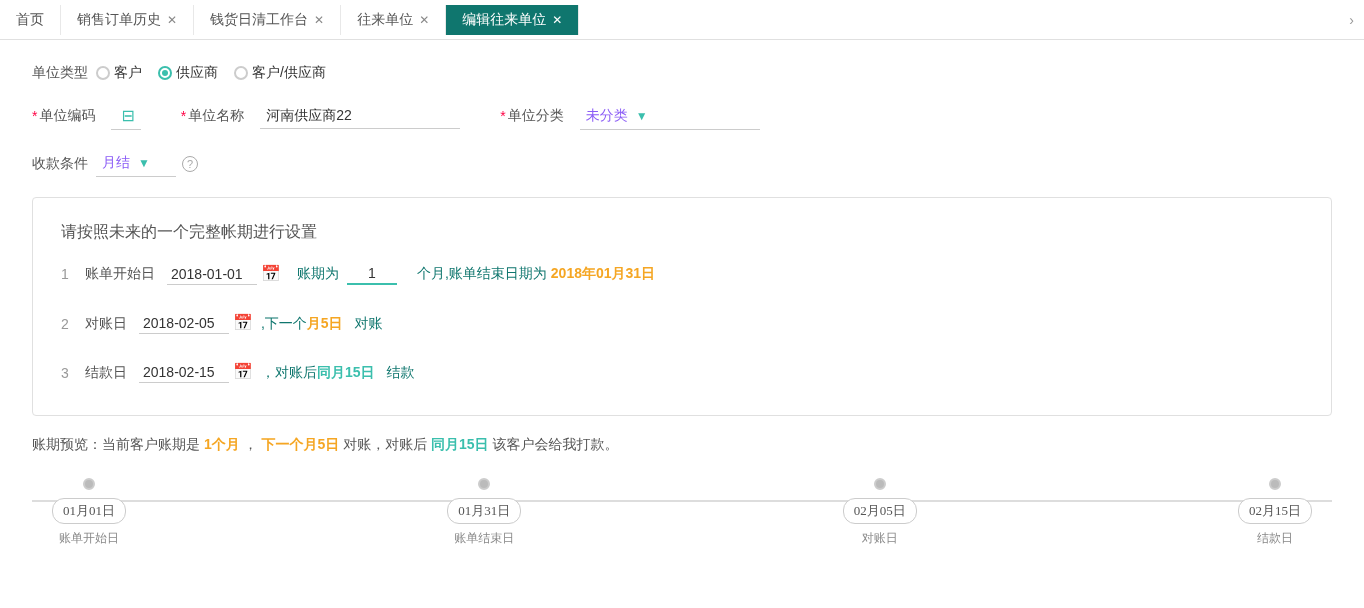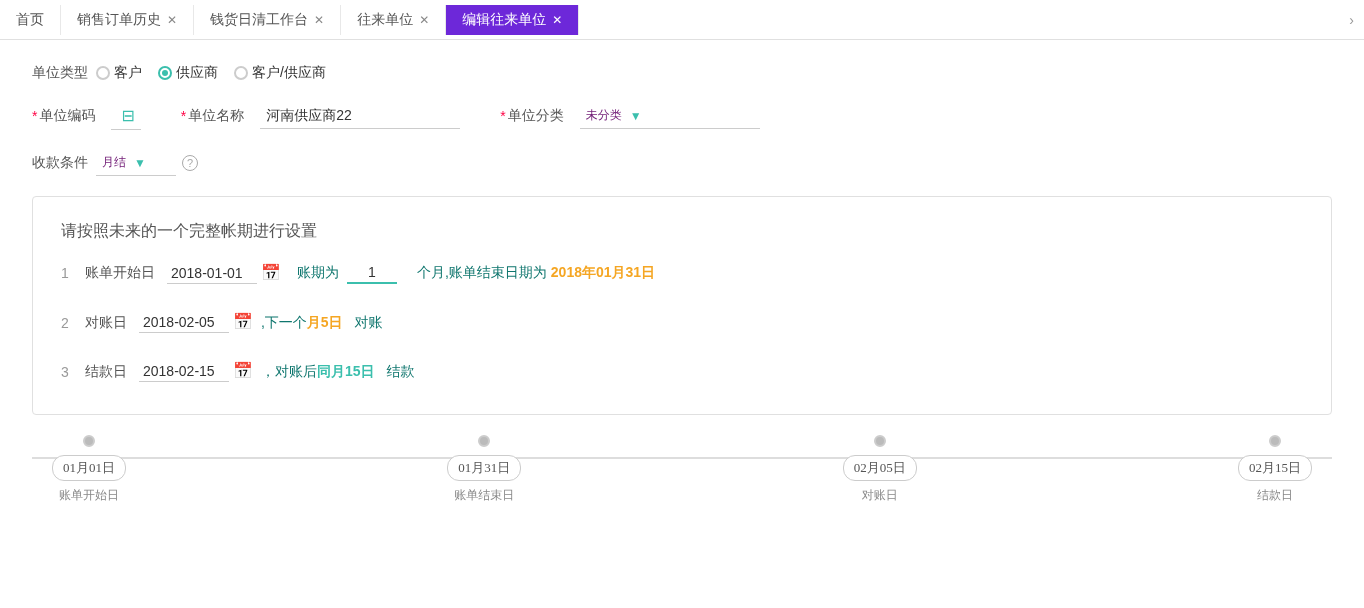--- a/index.html
+++ b/index.html
@@ -20,21 +20,21 @@
       height: 30px;
       padding: 0 16px;
       cursor: pointer;
       font-size: 14px;
       color: #555;
       border-right: 1px solid #e8e8e8;
       gap: 6px;
       white-space: nowrap;
     }
     .tab.active {
-      background: #6d28d9;
+      background: #0f766e;
       color: #fff;
     }
     .tab .close-btn {
       font-size: 12px;
       color: inherit;
       opacity: 0.7;
       cursor: pointer;
     }
     .tab.active .close-btn { opacity: 1; }
     .tabs-arrow {
@@ -136,22 +136,22 @@
     
     .form-select {
       display: flex;
       align-items: center;
       border-bottom: 1px solid #ccc;
       padding: 4px 6px;
       cursor: pointer;
       min-width: 100px;
     }
     .form-select .select-value {
-      color: #701a75;
-      font-size: 12px;
+      color: #8b5cf6;
+      font-size: 14px;
     }
     .form-select .chevron {
       margin-left: 8px;
       color: #3bbfad;
       font-size: 12px;
     }
     .dropdown-icon {
       margin-left: 6px;
       color: #aaa;
     }
@@ -393,20 +393,29 @@
       <div class="row-input-wrap">
         <input type="text" class="date-input" value="2018-02-15" style="">
         <span class="calendar-icon">📅</span>
       </div>
       <span class="row-desc" style="margin-left:8px;">，对账后</span>
       <span class="highlight-teal">同月15日</span>
       <span class="row-desc">结款</span>
     </div>
   </div>
 
+  <div class="preview-text">
+    <span>账期预览：当前客户账期是</span>
+    <span class="highlight-orange">1个月</span>
+    <span>，</span>
+    <span class="highlight-orange">下一个月5日</span>
+    <span>对账，对账后</span>
+    <span class="highlight-teal">同月15日</span>
+    <span> 该客户会给我打款。</span>
+  </div>
 
   <div style="position:relative; padding: 0 20px;">
     <div class="timeline-line"></div>
     <div class="timeline-items">
 
       <div class="timeline-item">
         <div class="timeline-dot" style="background:#bbb;"></div>
         <div class="timeline-date-badge">01月01日</div>
         <span class="timeline-label-text">账单开始日</span>
       </div>

